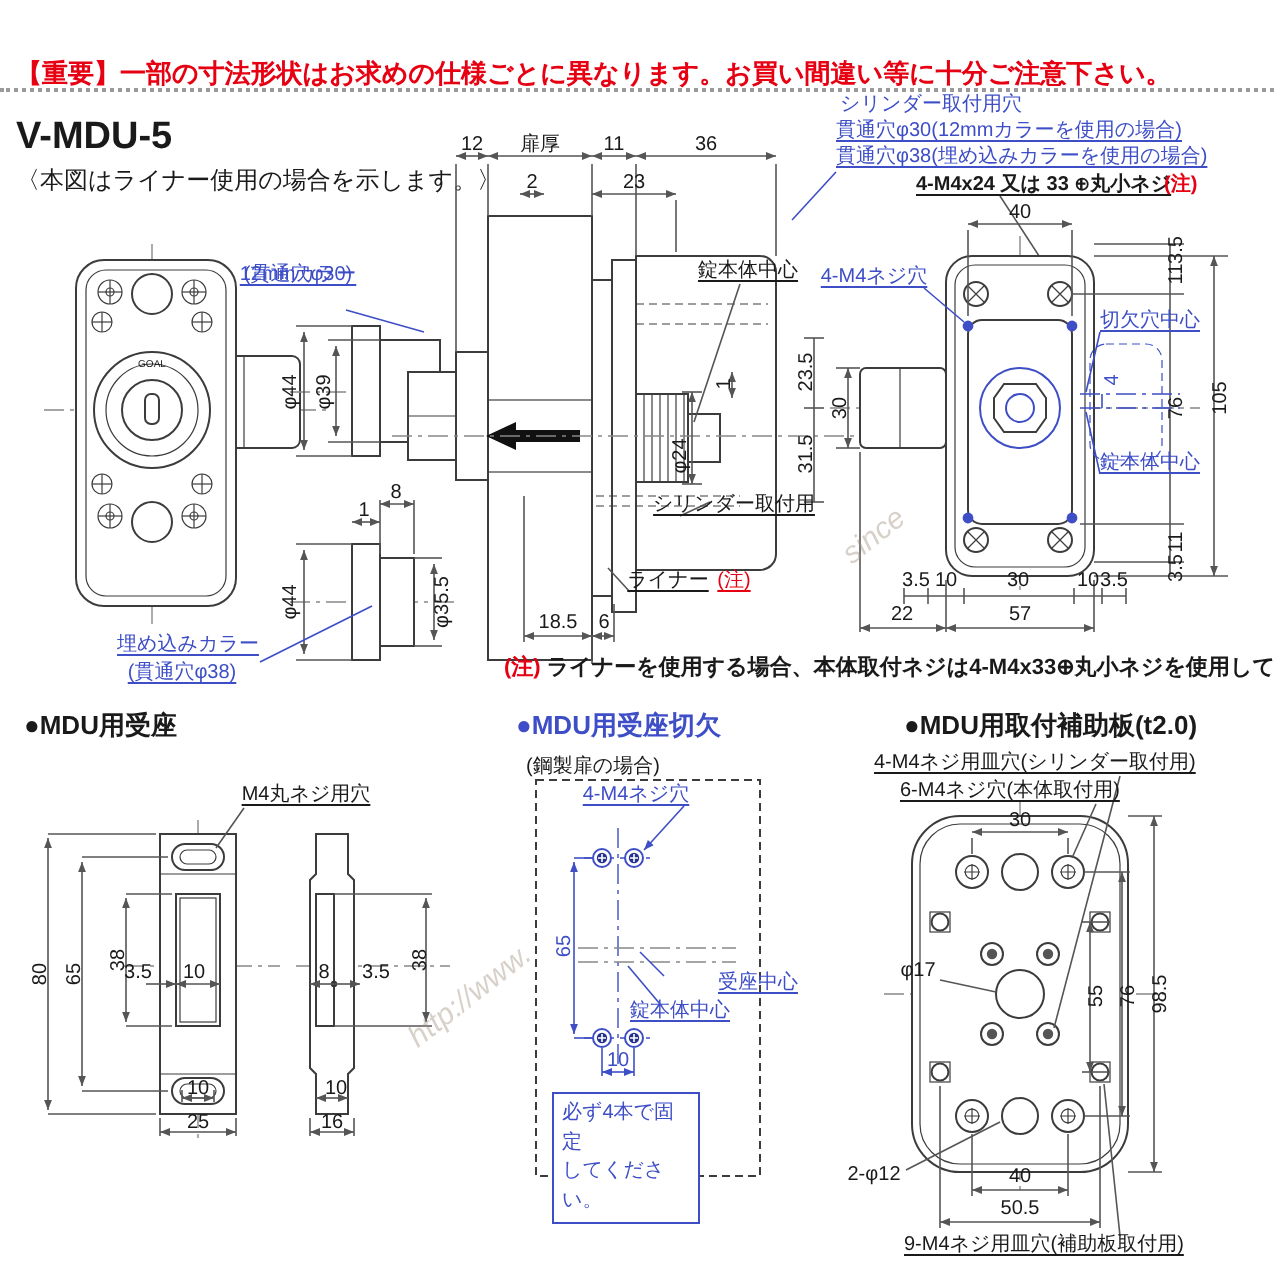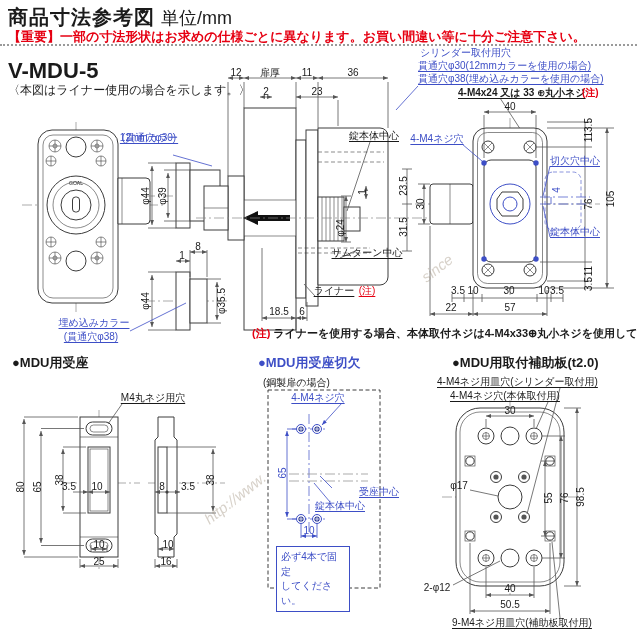--- a/index.html
+++ b/index.html
@@ -3,21 +3,21 @@
 <meta charset="utf-8">
 <style>
   html,body{margin:0;padding:0;background:#fff;}
   .page{position:relative;width:637px;height:637px;background:#fff;overflow:hidden;
         font-family:"Liberation Sans",sans-serif;color:#1a1a1a;}
   .hdr{position:absolute;left:8px;top:4px;white-space:nowrap;}
   .title{font-size:20px;font-weight:bold;letter-spacing:1px;}
   .unit{font-size:18px;font-weight:normal;margin-left:6px;}
   .warn{position:absolute;left:8px;top:28px;font-size:13px;font-weight:bold;color:#e60012;white-space:nowrap;}
   .sep{position:absolute;left:0;top:44px;width:637px;border-top:2px dotted #9a9a9a;}
-  .model{position:absolute;left:8px;top:58px;font-size:22px;font-weight:bold;}
+  .model{position:absolute;left:8px;top:58px;font-size:19px;font-weight:bold;}
   .modelnote{position:absolute;left:8px;top:82px;font-size:12px;}
   .sec{position:absolute;font-size:13px;font-weight:bold;white-space:nowrap;}
   .sec.blue{color:#3d4ec6;}
   .subttl{position:absolute;font-size:10px;white-space:nowrap;}
   .noteline{position:absolute;font-size:11px;white-space:nowrap;font-weight:bold;}
   .noteline .red{color:#e60012;margin-right:3px;}
   .fixbox{position:absolute;left:276px;top:546px;width:66px;border:1px solid #3d4ec6;color:#3d4ec6;
           font-size:10px;line-height:1.45;padding:3px 2px 3px 4px;background:#fff;}
   #labels .lbl{position:absolute;font-size:10px;line-height:1;white-space:nowrap;
       transform:translate(-50%,-50%);}
@@ -37,23 +37,20 @@
   svg .cl{stroke:#888;stroke-width:.7;stroke-dasharray:10 3 2 3;fill:none;}
   svg .clb{stroke:#3d4ec6;stroke-width:.7;stroke-dasharray:10 3 2 3;fill:none;}
   svg .dsh{stroke-dasharray:4 2.5;}
   svg .w{fill:#fff;}
 </style>
 </head>
 <body>
 
 <div class="page">
 
-  <div class="hdr">
-    <span class="title">商品寸法参考図</span><span class="unit">単位/mm</span>
-  </div>
   <div class="warn">【重要】一部の寸法形状はお求めの仕様ごとに異なります。お買い間違い等に十分ご注意下さい。</div>
   <div class="sep"></div>
   <div class="model">V-MDU-5</div>
   <div class="modelnote">〈本図はライナー使用の場合を示します。〉</div>
 
   <svg width="637" height="637" viewBox="0 0 637 637">
     <defs>
       <marker id="a" viewBox="0 0 10 10" refX="9" refY="5" markerWidth="7" markerHeight="7" orient="auto-start-reverse">
         <path d="M0,1.5 L9,5 L0,8.5 z" fill="#555"></path>
       </marker>
@@ -436,21 +433,21 @@
       <span class="lbl" style="left: 198px; top: 247px;">8</span>
       <span class="lbl" style="left: 182px; top: 256px;">1</span>
       <span class="lbl rot" style="left: 146px; top: 301px;">φ44</span>
       <span class="lbl rot" style="left: 222px; top: 301px;">φ35.5</span>
       <span class="lbl c-blue u" style="left: 94px; top: 323px;">埋め込みカラー</span>
       <span class="lbl c-blue u" style="left: 91px; top: 337px;">(貫通穴φ38)</span>
       <span class="lbl" style="left: 76px; top: 183px; font-size: 5px;">GOAL</span>
       <span class="lbl u" style="left: 374px; top: 136px;">錠本体中心</span>
       <span class="lbl rot" style="left: 341px; top: 228px;">φ24</span>
       <span class="lbl rot" style="left: 363px; top: 192px;">1</span>
-      <span class="lbl u" style="left: 367px; top: 253px;">サムターン中心</span>
+      <span class="lbl u" style="left: 367px; top: 253px;">シリンダー取付用</span>
       <span class="lbl u" style="left: 334px; top: 291px;">ライナー</span>
       <span class="lbl c-red u" style="left: 367px; top: 291px;">(注)</span>
       <span class="lbl" style="left: 279px; top: 312px;">18.5</span>
       <span class="lbl" style="left: 302px; top: 312px;">6</span>
       <span class="lbl c-blue al" style="left: 420px; top: 53px;">シリンダー取付用穴</span>
       <span class="lbl c-blue u al" style="left: 418px; top: 66px;">貫通穴φ30(12mmカラーを使用の場合)</span>
       <span class="lbl c-blue u al" style="left: 418px; top: 79px;">貫通穴φ38(埋め込みカラーを使用の場合)</span>
       <span class="lbl b u al" style="left: 458px; top: 93px;">4-M4x24 又は 33 ⊕丸小ネジ</span>
       <span class="lbl c-red b al" style="left: 582px; top: 93px;">(注)</span>
       <span class="lbl" style="left: 510px; top: 107px;">40</span>
@@ -486,21 +483,21 @@
       <span class="lbl" style="left: 99px; top: 545px;">10</span>
       <span class="lbl" style="left: 99px; top: 562px;">25</span>
       <span class="lbl" style="left: 168px; top: 545px;">10</span>
       <span class="lbl" style="left: 166px; top: 562px;">16</span>
       <span class="lbl c-blue u" style="left: 318px; top: 398px;">4-M4ネジ穴</span>
       <span class="lbl c-blue rot" style="left: 283px; top: 473px;">65</span>
       <span class="lbl c-blue u" style="left: 342px; top: 492px; margin-left: 37px;">受座中心</span>
       <span class="lbl c-blue u" style="left: 340px; top: 506px;">錠本体中心</span>
       <span class="lbl c-blue" style="left: 309px; top: 531px;">10</span>
       <span class="lbl u al" style="left: 437px; top: 382px;">4-M4ネジ用皿穴(シリンダー取付用)</span>
-      <span class="lbl u al" style="left: 450px; top: 396px;">4-M4ネジ穴(本体取付用)</span>
+      <span class="lbl u al" style="left: 450px; top: 396px;">6-M4ネジ穴(本体取付用)</span>
       <span class="lbl" style="left: 510px; top: 411px;">30</span>
       <span class="lbl" style="left: 459px; top: 486px;">φ17</span>
       <span class="lbl rot" style="left: 549px; top: 498px;">55</span>
       <span class="lbl rot" style="left: 565px; top: 498px;">76</span>
       <span class="lbl rot" style="left: 581px; top: 497px;">98.5</span>
       <span class="lbl" style="left: 437px; top: 588px;">2-φ12</span>
       <span class="lbl" style="left: 510px; top: 589px;">40</span>
       <span class="lbl" style="left: 510px; top: 605px;">50.5</span>
       <span class="lbl u al" style="left: 452px; top: 623px;">9-M4ネジ用皿穴(補助板取付用)</span>
       <span class="lbl c-wm" style="left: 437px; top: 268px;">since</span>

